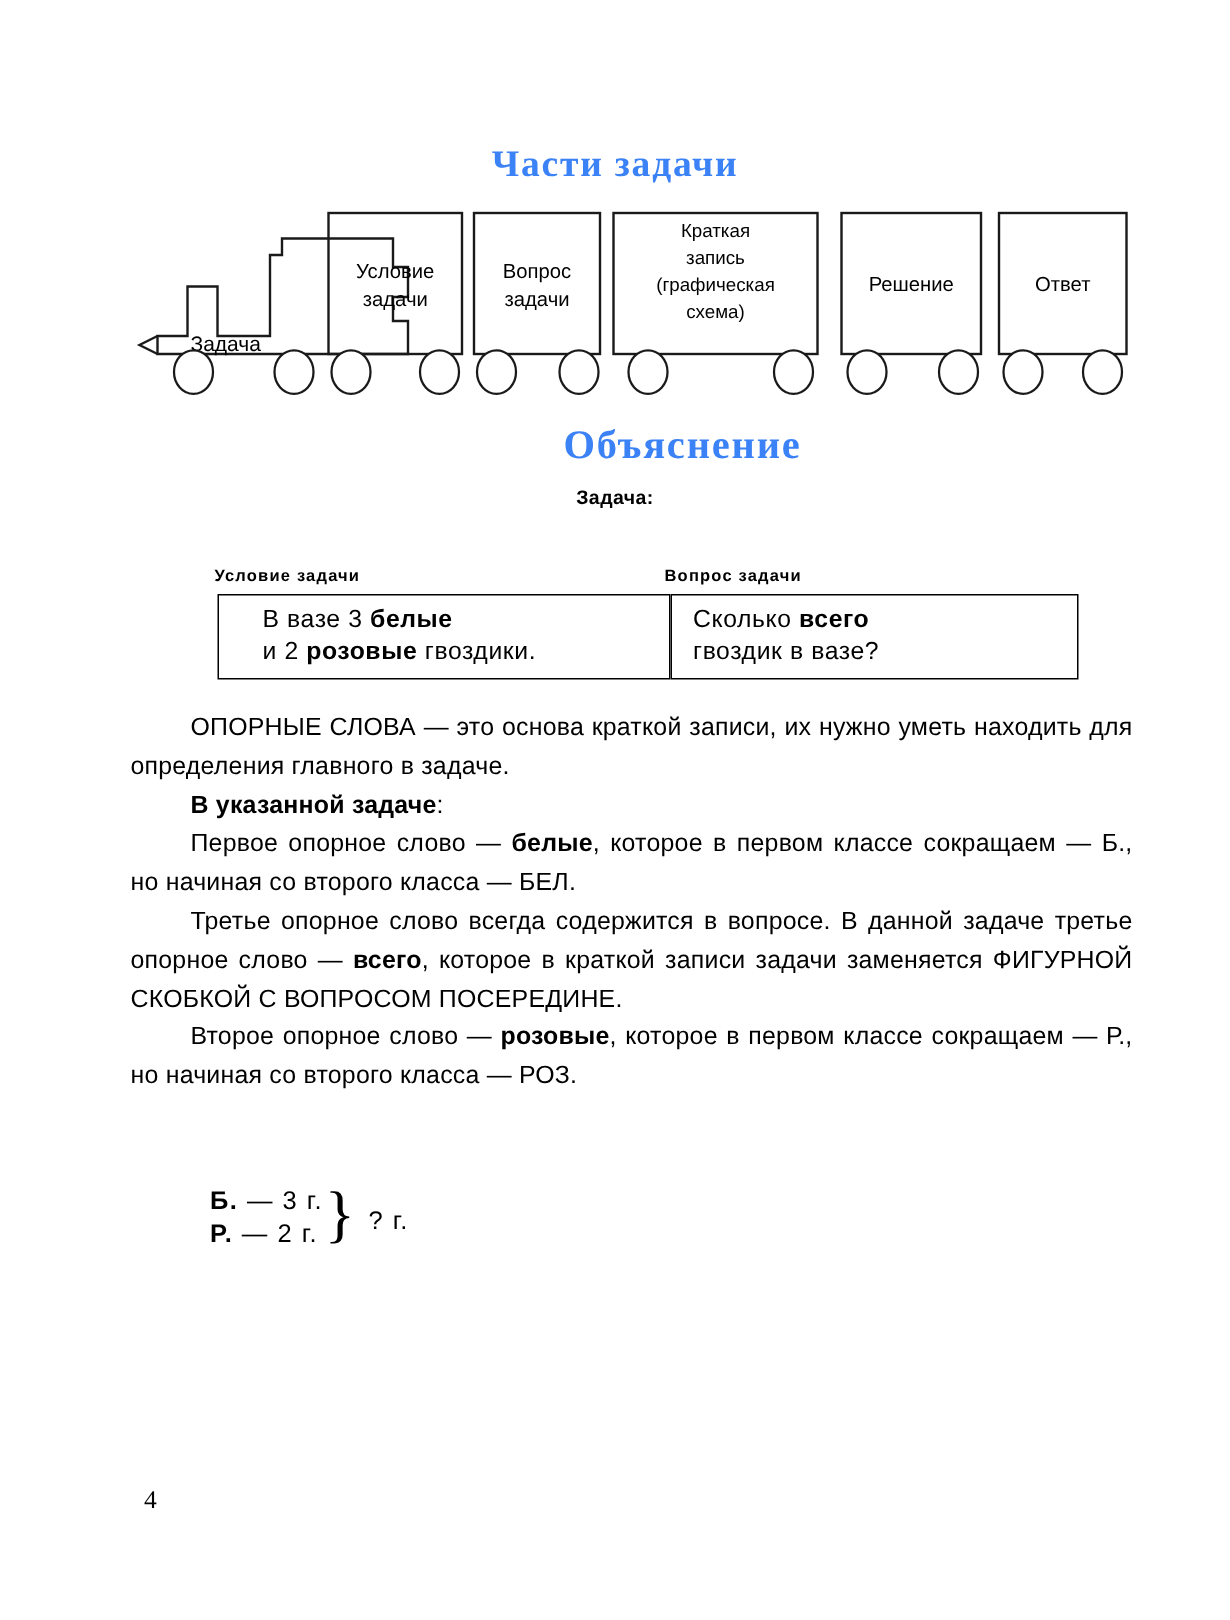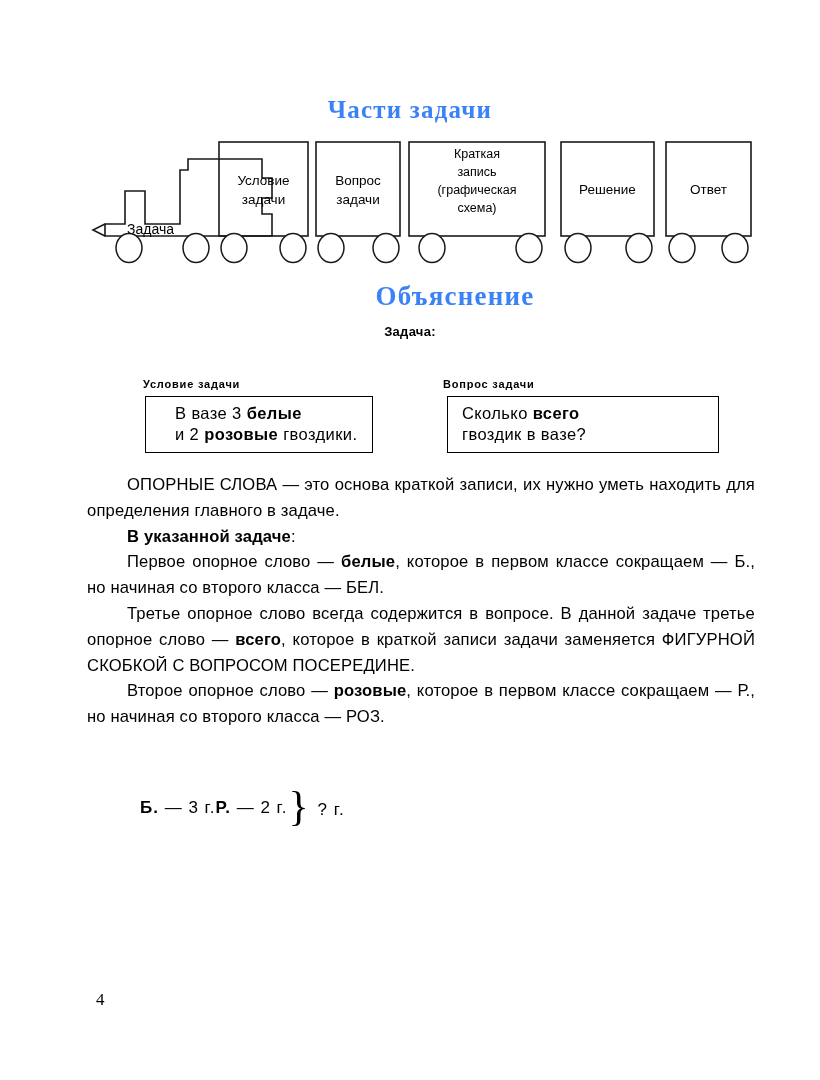--- a/index.html
+++ b/index.html
@@ -94,21 +94,21 @@
   .fact-box {
     position: absolute;
     border: 1.5px solid #000;
     box-sizing: border-box;
     padding: 6px 0 7px 14px;
     font-size: 16.5px;
     line-height: 21px;
     letter-spacing: 0.4px;
     background: #fff;
   }
-  #cond-box { left: 145px; top: 396px; width: 228px; padding-left: 29px; }
+  #cond-box { left: 145px; top: 396px; width: 302px; padding-left: 29px; }
   #ques-box { left: 447px; top: 396px; width: 272px; }
 
   
   #body-copy {
     position: absolute;
     left: 87px;
     top: 472px;
     width: 668px;
     font-size: 16.6px;
     line-height: 25.8px;
@@ -123,21 +123,21 @@
   #brace-block {
     position: absolute;
     left: 140px;
     top: 790px;
     display: flex;
     align-items: center;
     font-size: 17px;
   }
   .brace-rows {
     display: flex;
-    flex-direction: row;
+    flex-direction: column;
     line-height: 22px;
     letter-spacing: 1px;
   }
   .brace-rows .row { white-space: pre; }
   .brace-rows .row b { font-weight: bold; }
   .brace-glyph {
     font-family: "Liberation Serif", serif;
     font-size: 42px;
     line-height: 0.78;
     margin: 0 0 4px 1px;

